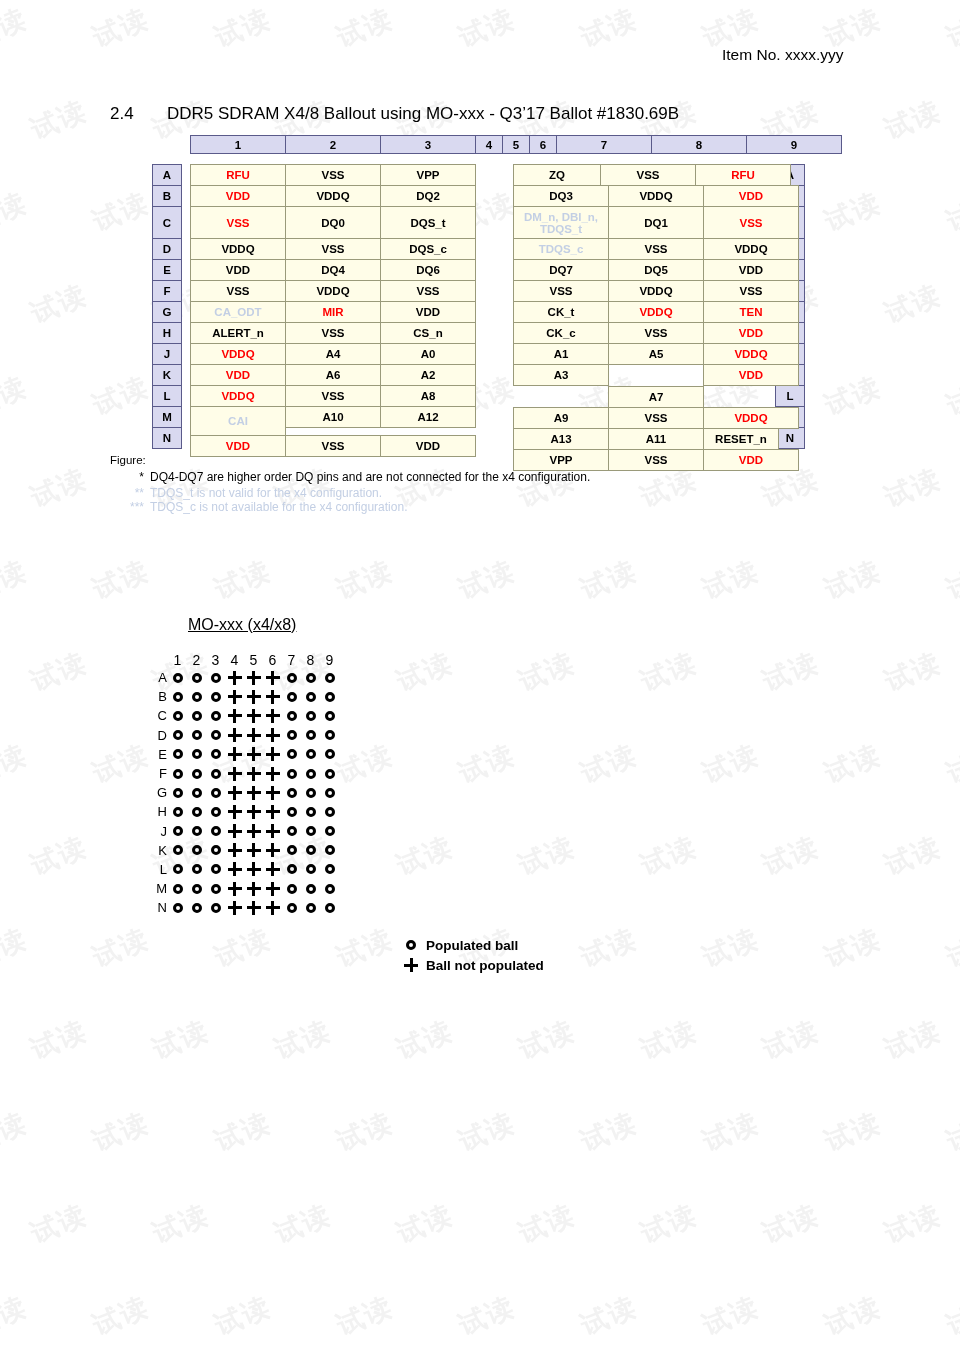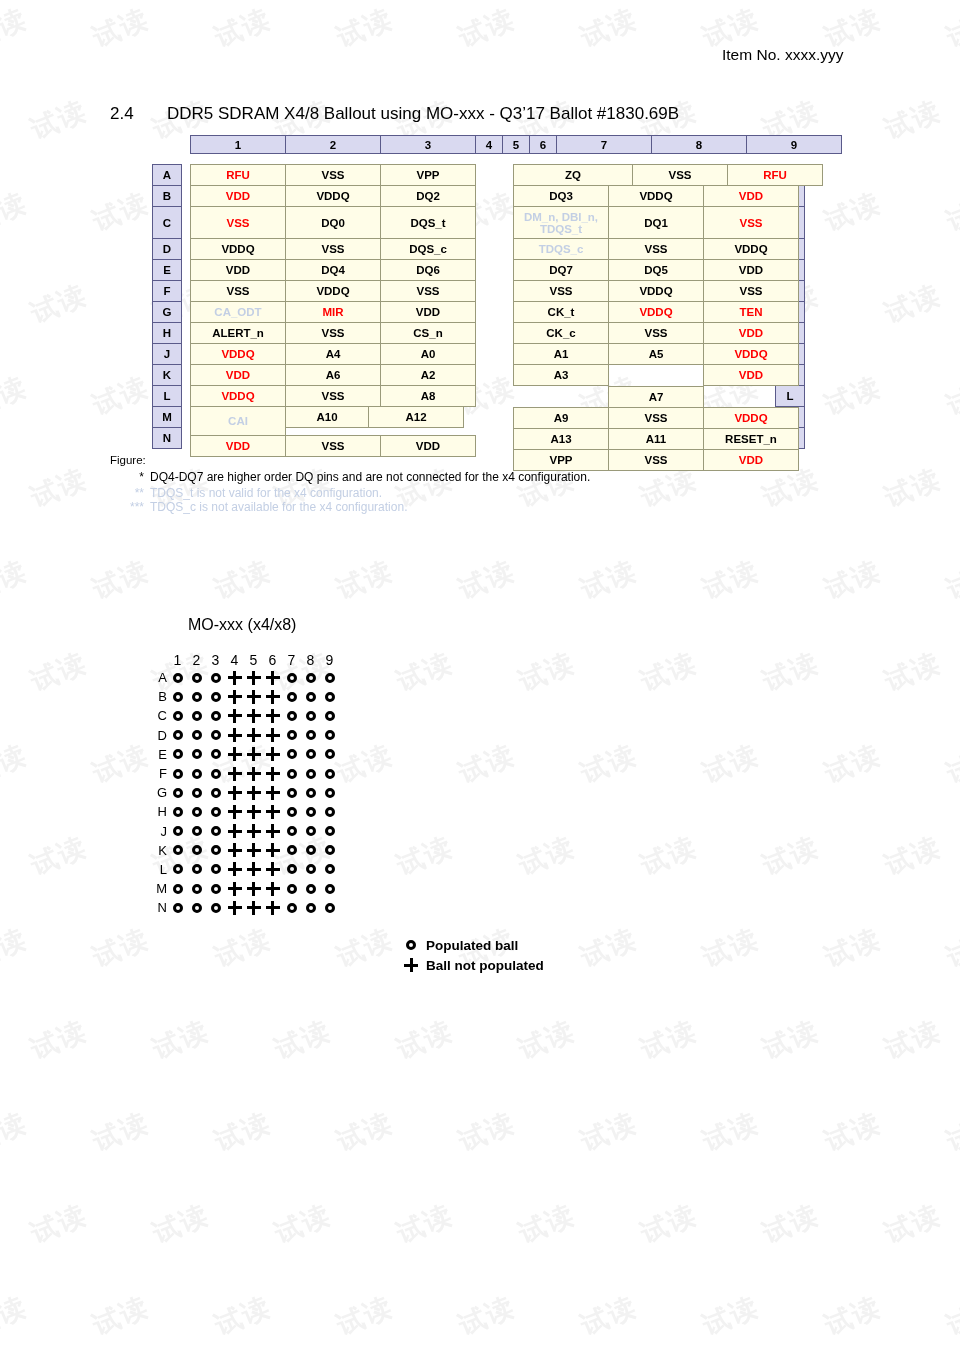--- a/index.html
+++ b/index.html
@@ -171,20 +171,21 @@
     color: #c3cfe4;
   }
 
   
   .bd-title {
     position: absolute;
     left: 188px;
     top: 616px;
     font-size: 16px;
     white-space: nowrap;
+    text-decoration: underline;
   }
   .bd-colnums {
     position: absolute;
     left: 168px;
     top: 652px;
     display: flex;
   }
   .bd-colnums span {
     width: 19px;
     text-align: center;
@@ -499,32 +500,32 @@
           <div class="bcell" style="width: 96px; height: 22px;">A6</div>
           <div class="bcell" style="width: 96px; height: 22px;">A2</div>
         </div>
         <div class="brow">
           <div class="bcell red" style="width: 96px; height: 22px;">VDDQ</div>
           <div class="bcell" style="width: 96px; height: 22px;">VSS</div>
           <div class="bcell" style="width: 96px; height: 22px;">A8</div>
         </div>
         <div class="brow">
           <div class="bcell faint" style="width: 96px; height: 30px;">CAI</div>
-          <div class="bcell" style="width: 84px; height: 22px;">A10</div>
+          <div class="bcell" style="width: 96px; height: 22px;">A10</div>
           <div class="bcell" style="width: 96px; height: 22px;">A12</div>
         </div>
         <div class="brow">
           <div class="bcell red" style="width: 96px; height: 22px;">VDD</div>
           <div class="bcell" style="width: 96px; height: 22px;">VSS</div>
           <div class="bcell" style="width: 96px; height: 22px;">VDD</div>
         </div>
       </div>
     <div class="grid-block" id="grid-right" style="left:513px; top:164px;">
         <div class="brow">
-          <div class="bcell" style="width: 120px; height: 22px;">ZQ</div>
+          <div class="bcell" style="width: 88px; height: 22px;">ZQ</div>
           <div class="bcell" style="width: 96px; height: 22px;">VSS</div>
           <div class="bcell red" style="width: 96px; height: 22px;">RFU</div>
         </div>
         <div class="brow">
           <div class="bcell" style="width: 96px; height: 22px;">DQ3</div>
           <div class="bcell" style="width: 96px; height: 22px;">VDDQ</div>
           <div class="bcell red" style="width: 96px; height: 22px;">VDD</div>
         </div>
         <div class="brow">
           <div class="bcell faint" style="width: 96px; height: 33px;">DM_n, DBI_n,<br>TDQS_t</div>
@@ -567,21 +568,21 @@
           <div class="bcell red" style="width: 96px; height: 22px;">VDD</div>
         </div>
         <div class="brow">
           <div class="bcell" style="width: 96px; height: 22px;">A9</div>
           <div class="bcell" style="width: 96px; height: 22px;">VSS</div>
           <div class="bcell red" style="width: 96px; height: 22px;">VDDQ</div>
         </div>
         <div class="brow">
           <div class="bcell" style="width: 96px; height: 22px;">A13</div>
           <div class="bcell" style="width: 96px; height: 22px; text-align: right;">A11</div>
-          <div class="bcell" style="width: 96px; height: 22px;">RESET_n</div>
+          <div class="bcell" style="width: 76px; height: 22px;">RESET_n</div>
         </div>
         <div class="brow">
           <div class="bcell" style="width: 96px; height: 22px;">VPP</div>
           <div class="bcell" style="width: 96px; height: 22px;">VSS</div>
           <div class="bcell red" style="width: 96px; height: 22px;">VDD</div>
         </div>
       </div>
   </div>
 
   <div class="notes-title">Figure:</div>

